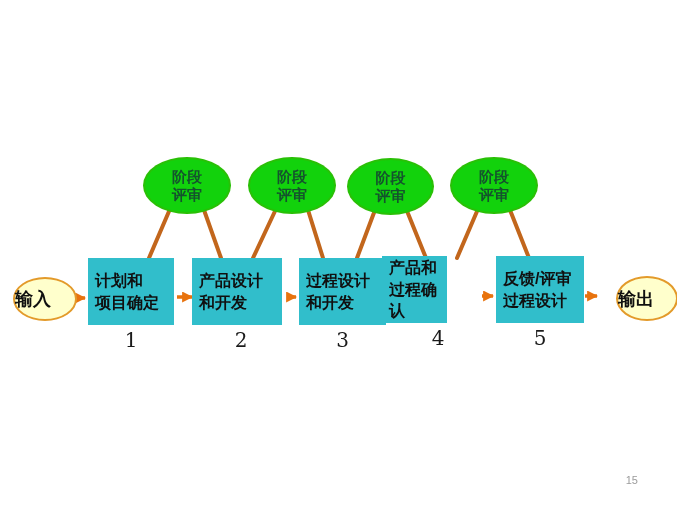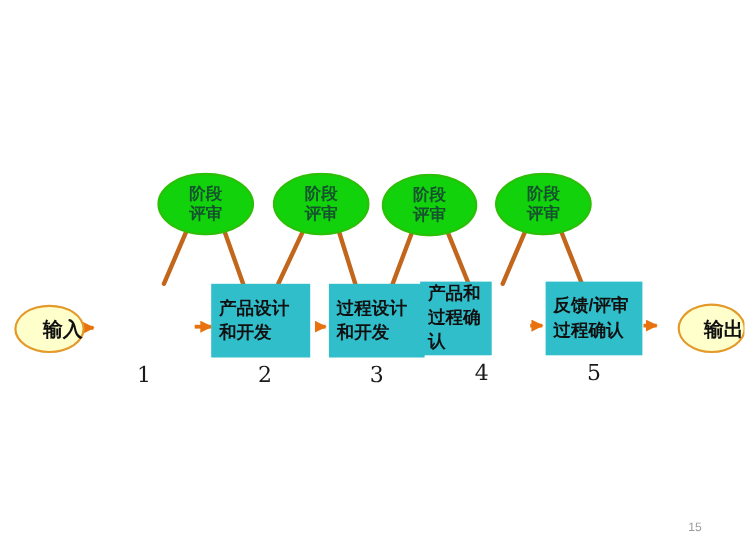--- a/index.html
+++ b/index.html
@@ -56,21 +56,21 @@
     display:flex;align-items:center;justify-content:center;
     font-family:"DejaVu Serif",serif;
     font-size:20px;color:#1a1a1a;
   }
   .terminal{
     position:absolute;
     background:var(--terminal-fill,#ffffcc);
     border:2px solid var(--terminal-border,#e39a2a);
     border-radius:50%;
     box-sizing:border-box;
-    display:flex;align-items:center;justify-content:flex-end;
+    display:flex;align-items:center;justify-content:flex-start;
   }
   .terminal .lbl{font-size:18px;font-weight:700;color:#101010;}
   .pagenum{
     position:absolute;right:39px;top:474px;
     font-size:11px;color:#9b9b9b;
   }
 </style>
 </head>
 <body>
 
@@ -115,35 +115,39 @@
   </div>
   <div class="review" style="left:450px;top:157px">
     <span class="lbl">阶段
 评审</span>
   </div>
 
   <div class="terminal" style="left:13px;top:277px;width:64px;height:44px">
     <span class="lbl">输入</span>
   </div>
 
+  <div class="stage" style="left:88px;width:86px">
+    <span class="lbl">计划和
+项目确定</span>
+  </div>
   <div class="stage" style="left:192px;width:90px">
     <span class="lbl">产品设计
 和开发</span>
   </div>
   <div class="stage" style="left:299px;width:87px">
     <span class="lbl">过程设计
 和开发</span>
   </div>
   <div class="stage" style="left:382px;width:65px;top:256px">
     <span class="lbl">产品和
 过程确认</span>
   </div>
   <div class="stage" style="left:496px;width:88px;top:256px">
     <span class="lbl">反馈/评审
-过程确认</span>
+过程设计</span>
   </div>
 
   <div class="stagenum" style="left:88px;width:86px">1</div>
   <div class="stagenum" style="left:196px;width:90px">2</div>
   <div class="stagenum" style="left:299px;width:87px">3</div>
   <div class="stagenum" style="left:396px;width:84px;top:326px">4</div>
   <div class="stagenum" style="left:496px;width:88px;top:326px">5</div>
 
   <div class="terminal" style="left:616px;top:276px;width:62px;height:45px">
     <span class="lbl">输出</span>

